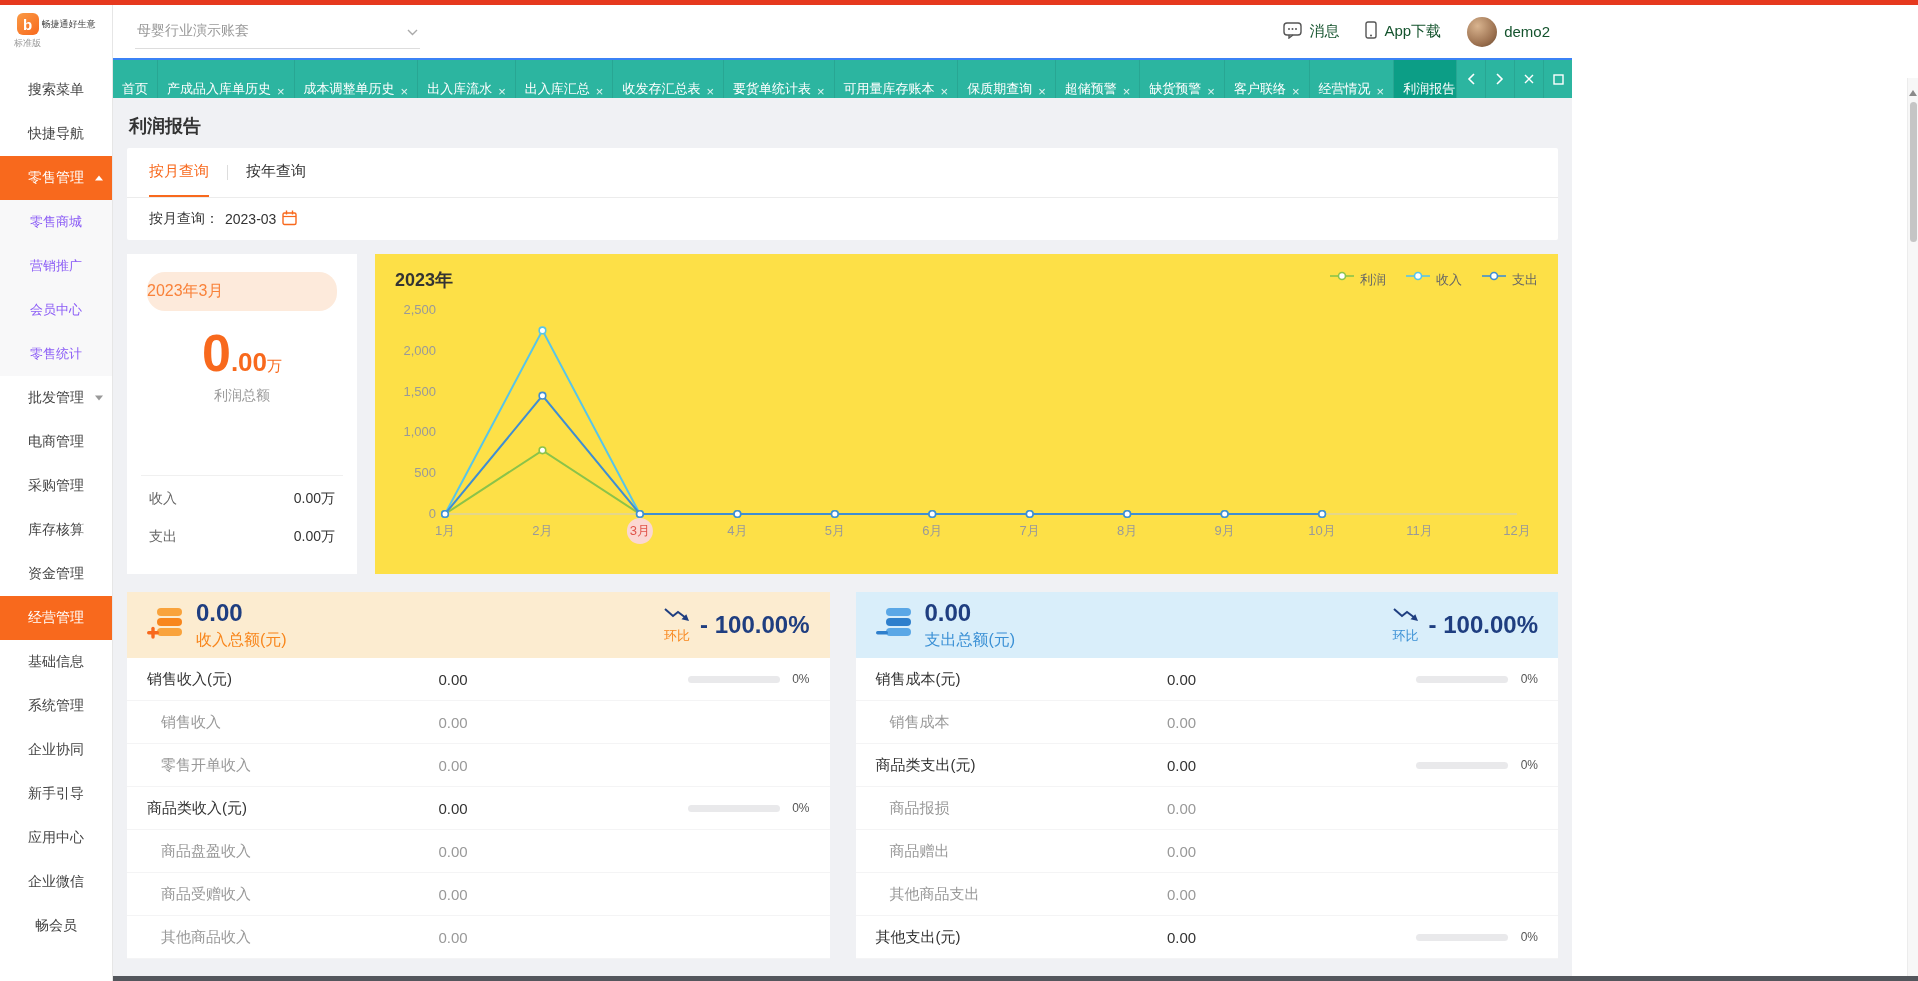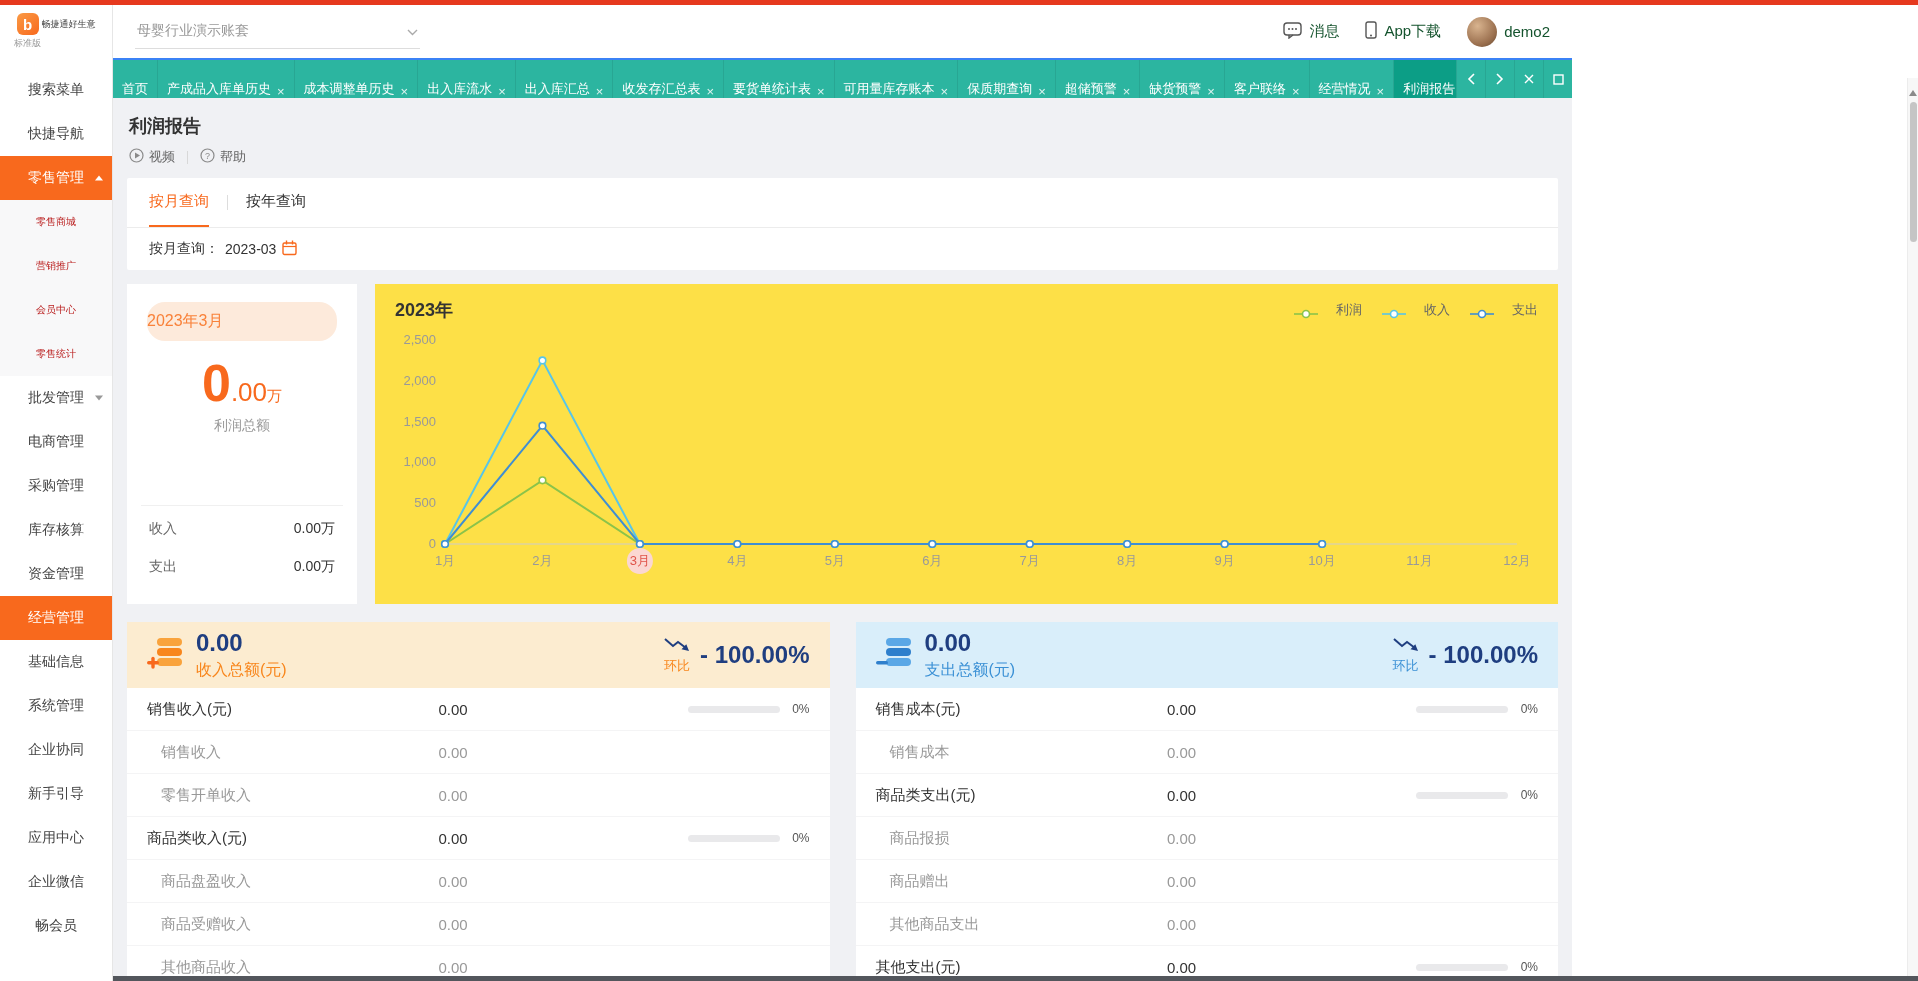--- a/index.html
+++ b/index.html
@@ -8,21 +8,21 @@
   .topbar{position:absolute;top:0;left:0;width:1918px;height:5px;background:var(--topbar-red)}
   .app{position:absolute;top:5px;left:0;width:1572px;height:976px;display:flex}
   
   .sidebar{width:113px;background:#fff;border-right:1px solid #e6e6e6;flex-shrink:0;overflow:hidden}
   .logo-block{height:63px;padding:8px 4px 2px;display:flex;flex-direction:column;align-items:center;gap:2px}
   .logo-row{display:flex;align-items:center;gap:3px}
   .logo-glyph{width:22px;height:22px;border-radius:6px;background:linear-gradient(140deg,#fa9a45,var(--accent));color:#fff;font-weight:700;font-size:15px;display:flex;align-items:center;justify-content:center;flex-shrink:0}
   .brand-name{font-size:9px;color:#444;white-space:nowrap}
   .brand-edition{font-size:9px;color:#999;align-self:flex-start;margin-left:10px}
   .side-item{height:44px;display:flex;align-items:center;justify-content:center;font-size:14px;color:#444;position:relative;cursor:pointer}
-  .side-item.sub{background:#f8f8f9;color:#b91c1c;font-size:10px}
+  .side-item.sub{background:#f8f8f9;color:#8b5cf6;font-size:13px}
   .side-item.active{background:var(--accent);color:#fff}
   .caret{position:absolute;right:9px;top:50%;transform:translateY(-50%);width:0;height:0;border-left:4px solid transparent;border-right:4px solid transparent}
   .caret.up{border-bottom:5px solid #fff}
   .caret.down{border-top:5px solid #999}
   
   .main{flex:1;display:flex;flex-direction:column;min-width:0;background:var(--content-bg)}
   .hdr{height:55px;background:#fff;display:flex;align-items:center;padding:0 22px;border-bottom:2px solid #3b82f6;flex-shrink:0}
   .account-select{width:285px;display:flex;align-items:center;justify-content:space-between;border-bottom:1px solid #ddd;padding:8px 2px;color:#999;font-size:14px;cursor:pointer}
   .hdr-right{margin-left:auto;display:flex;align-items:center;gap:26px}
   .hdr-item{display:flex;align-items:center;gap:7px;font-size:15px;color:#14532d;cursor:pointer}
@@ -46,32 +46,32 @@
   .query-tab{font-size:15px;color:#333;cursor:pointer;height:100%;display:flex;align-items:center;border-bottom:2px solid transparent}
   .query-tab.active{color:var(--accent);border-bottom-color:var(--accent)}
   .qt-div{width:1px;height:15px;background:#ddd}
   .filter-row{display:flex;align-items:center;height:42px;padding:0 22px;font-size:14px;color:#333;gap:6px}
   
   .cards-row{display:flex;gap:18px;margin-top:14px;height:320px}
   .summary-card{width:230px;background:#fff;flex-shrink:0;padding:18px 14px;display:flex;flex-direction:column}
   .period-pill{background:var(--accent-light);color:#f9823a;border-radius:18px;text-align:left;padding:9px 0;font-size:16px;margin:0 6px}
   .big-num{text-align:center;color:var(--accent);margin-top:16px}
   .big-num .int{font-size:52px;font-weight:700;line-height:1}
-  .big-num .dec{font-size:26px;font-weight:400}
+  .big-num .dec{font-size:26px;font-weight:700}
   .big-num .unit{font-size:15px}
   .big-label{text-align:center;color:#999;font-size:14px;margin-top:8px}
   .sum-rows{margin-top:auto;border-top:1px solid #f0f0f0;padding-top:4px}
   .sum-row{display:flex;justify-content:space-between;padding:10px 8px;font-size:14px}
   .sum-row .lbl{color:#666}
   .sum-row .val{color:#333}
   .chart-card{flex:1;background:#fde047;padding:14px 20px;min-width:0}
   .chart-head{display:flex;align-items:center;justify-content:space-between}
   .chart-title{font-size:18px;font-weight:700;color:#333}
   .legend{display:flex;gap:20px;align-items:center}
-  .legend-item{display:flex;align-items:flex-end;gap:18px;font-size:13px;color:#666;cursor:pointer}
+  .legend-item{display:flex;align-items:flex-start;gap:6px;font-size:13px;color:#666;cursor:pointer}
   .axis-label{font-size:13px;fill:#999}
   .axis-label.hl{fill:#e0544a}
   
   .panels-row{display:flex;gap:26px;margin-top:18px}
   .stat-panel{flex:1;background:#fff;min-width:0}
   .phead{height:66px;display:flex;align-items:center;padding:0 20px;gap:13px}
   .phead.income{background:var(--income-header-bg)}
   .phead.expense{background:var(--expense-header-bg)}
   .ptotal{font-size:24px;font-weight:600;color:var(--navy)}
   .plabel{font-size:16px;margin-top:3px}
@@ -295,41 +295,20 @@
           <svg width="11" height="11">
               <rect x="1" y="1" width="9" height="9" fill="none" stroke="#fff" stroke-width="1.4"></rect>
             </svg>
         </div>
       </div>
     </div>
 
     <div class="content">
       <h1 class="page-title">利润报告</h1>
 
-      <div class="help-row">
-        <span class="help-item">
-          <span>
-            <svg width="15" height="15">
-                <circle cx="7.5" cy="7.5" r="6.5" fill="none" stroke="#8a8a8a" stroke-width="1.2"></circle>
-                <polygon points="6,4.5 11,7.5 6,10.5" fill="#8a8a8a"></polygon>
-              </svg>
-          </span>
-          <span>视频</span>
-        </span>
-        <span class="v-div"></span>
-        <span class="help-item">
-          <span>
-            <svg width="15" height="15">
-                <circle cx="7.5" cy="7.5" r="6.5" fill="none" stroke="#8a8a8a" stroke-width="1.2"></circle>
-                <text x="7.5" y="10.8" text-anchor="middle" font-size="9" fill="#8a8a8a">?</text>
-              </svg>
-          </span>
-          <span>帮助</span>
-        </span>
-      </div>
 
       <div class="white-block">
         <div class="query-tabs" id="query-tabs">
             <div class="query-tab active">按月查询</div>
             <span class="qt-div"></span>
             <div class="query-tab">按年查询</div>
           </div>
         <div class="filter-row">
           <span>按月查询：</span>
           <span>2023-03</span>

